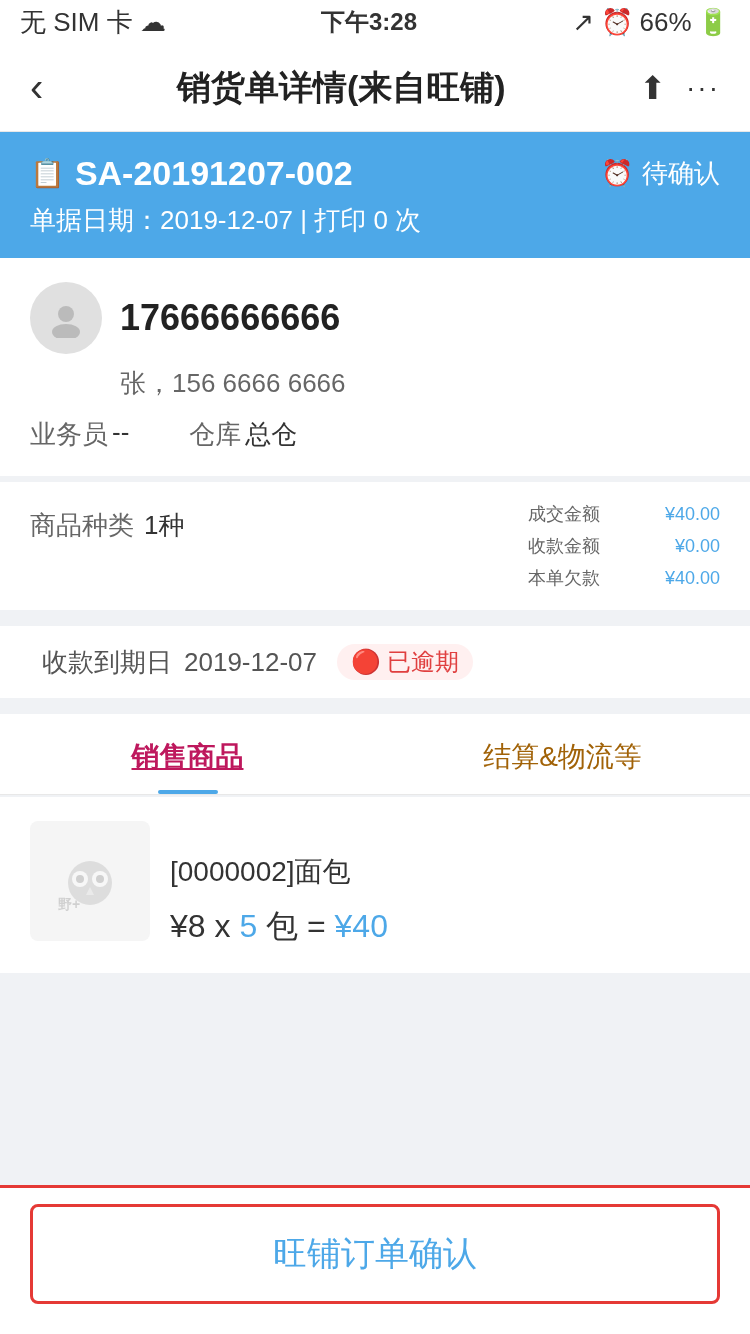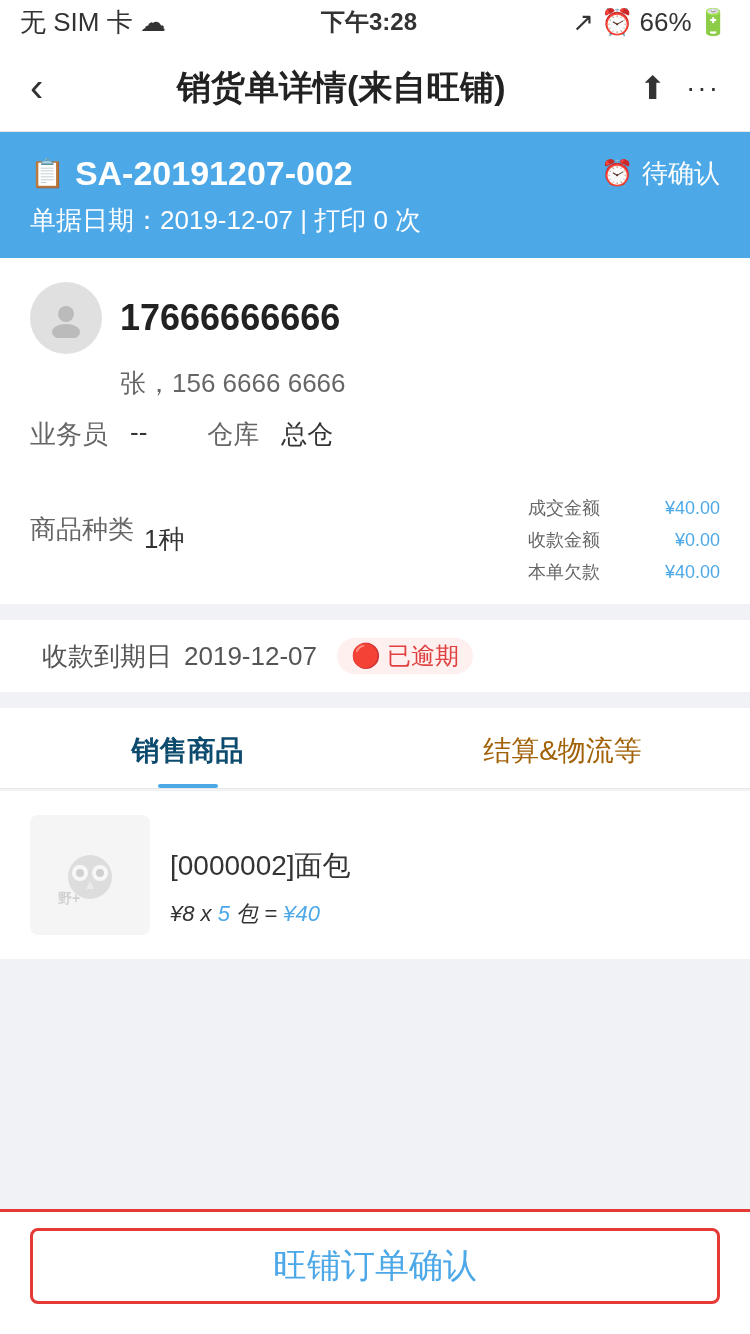--- a/index.html
+++ b/index.html
@@ -86,21 +86,21 @@
     }
     .order-date {
       font-size: 26px;
       color: #fff;
     }
 
     
     .customer-card {
       background: #fff;
       padding: 24px 30px;
-      margin-bottom: 0;
+      margin-bottom: 6px;
     }
     .customer-top {
       display: flex;
       align-items: center;
       gap: 18px;
       margin-bottom: 12px;
     }
     .avatar {
       width: 72px;
       height: 72px;
@@ -124,21 +124,21 @@
       margin-bottom: 16px;
       padding-left: 90px;
     }
     .customer-meta {
       display: flex;
       gap: 60px;
       font-size: 26px;
       color: #555;
       padding-left: 0;
     }
-    .meta-item { display: flex; gap: 22px; }
+    .meta-item { display: flex; gap: 4px; }
     .meta-label { color: #666; }
     .meta-value { color: #333; }
 
     
     .stats-card {
       background: #fff;
       padding: 20px 30px;
       margin-bottom: 16px;
       display: flex;
       align-items: flex-start;
@@ -146,21 +146,21 @@
     .stats-left {
       flex: 1;
       display: flex;
       align-items: center;
       gap: 10px;
       font-size: 26px;
       color: #555;
       padding-top: 6px;
     }
     .stats-label { color: #666; }
-    .stats-value { color: #333; font-weight: 500; margin-top: 20px; }
+    .stats-value { color: #333; font-weight: 500; }
     .stats-right {
       display: flex;
       flex-direction: column;
       align-items: flex-end;
       gap: 8px;
     }
     .stat-row {
       display: flex;
       justify-content: flex-end;
       gap: 20px;
@@ -202,22 +202,23 @@
     .tab-item {
       flex: 1;
       text-align: center;
       padding: 24px 0 18px;
       font-size: 28px;
       color: #a16207;
       cursor: pointer;
       position: relative;
     }
     .tab-item.active {
-      color: #0c4a6e;
+      color: #be185d;
       font-weight: 600;
+      text-decoration: underline;
     }
     .tab-item.active::after {
       content: '';
       position: absolute;
       bottom: 0;
       left: 50%;
       transform: translateX(-50%);
       width: 60px;
       height: 4px;
       background: #4da8e8;
@@ -249,23 +250,22 @@
     .product-info {
       flex: 1;
       margin-top: 32px;
     }
     .product-name {
       font-size: 28px;
       color: #333;
       margin-bottom: 14px;
     }
     .product-price {
-      font-size: 22px;
+      font-size: 32px;
       color: #333;
-      font-style: italic;
     }
     .price-highlight { color: #4da8e8; }
 
     
     .bottom-spacer {
       height: 200px;
       background: #f0f2f5;
     }
 
     
@@ -273,21 +273,21 @@
       position: fixed;
       bottom: 0;
       left: 0;
       width: 750px;
       background: #fff;
       padding: 16px 30px 30px;
       border-top: 3px solid #e53935;
     }
     .confirm-btn {
       width: 100%;
-      height: 76px;
+      height: 100px;
       background: #fff;
       border: 3px solid #e53935;
       border-radius: 8px;
       font-size: 34px;
       color: #4da8e8;
       font-weight: 500;
       cursor: pointer;
       display: flex;
       align-items: center;
       justify-content: center;

